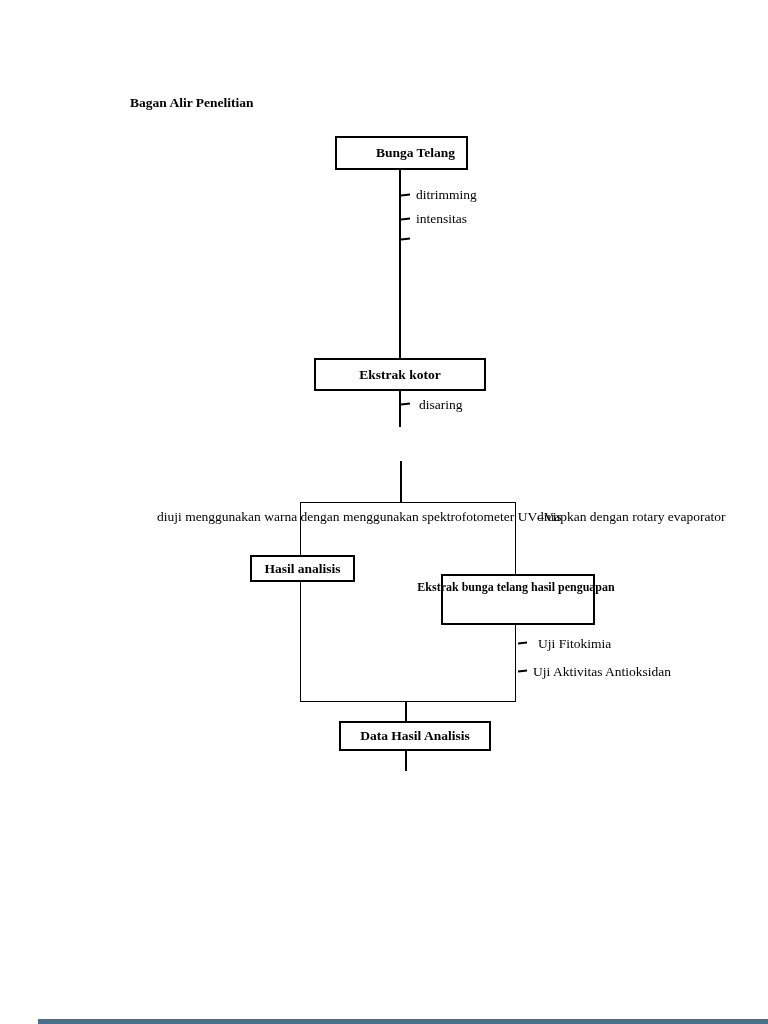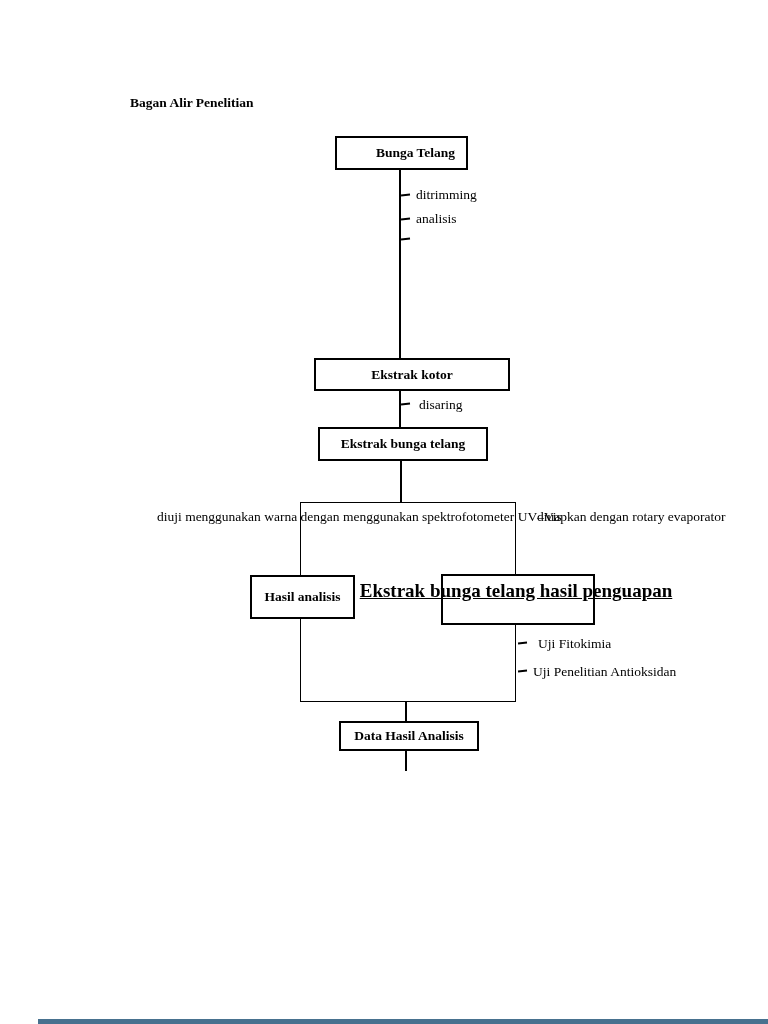--- a/index.html
+++ b/index.html
@@ -56,24 +56,23 @@
   }
   .branch-rect {
     position: absolute;
     box-sizing: border-box;
     border: 1px solid #000000;
     background: transparent;
   }
   .float-label {
     position: absolute;
     font-weight: bold;
-    font-size: 19px;
+    font-size: 12px;
     white-space: pre;
     transform: translateX(-50%);
-    text-decoration: underline;
   }
   .footer-strip {
     position: absolute;
     left: 0;
     bottom: 0;
     width: 768px;
     height: 5px;
   }
 </style>
 </head>
@@ -82,54 +81,53 @@
 <div class="page">
 
   <div class="abs heading" style="left:92px; top:95px;">Bagan Alir Penelitian</div>
 
   <div class="vline" style="left:361px; top:170px; height:188px;"></div>
 
   <div class="tick" style="left:363px; top:194px;"></div>
   <div class="step" style="left:378px; top:187px;">ditrimming</div>
 
   <div class="tick" style="left:363px; top:218px;"></div>
-  <div class="step" style="left:378px; top:211px;">analisis</div>
+  <div class="step" style="left:378px; top:211px;">intensitas</div>
 
   <div class="tick" style="left:363px; top:238px;"></div>
 
   <div class="vline" style="left:361px; top:391px; height:36px;"></div>
   <div class="tick" style="left:363px; top:403px;"></div>
   <div class="step" style="left:381px; top:397px;text-align:right;">disaring</div>
 
   <div class="vline" style="left:362px; top:461px; height:41px;"></div>
 
   <div class="branch-rect" style="left:262px; top:502px; width:216px; height:200px;"></div>
 
   <div class="step" style="left:119px; top:509px;">diuji menggunakan warna dengan menggunakan spektrofotometer UV–Vis</div>
   <div class="step" style="left:492px; top:509px;padding-left:7px;">diuapkan dengan rotary evaporator</div>
 
   <div class="node" style="left:297px; top:136px; width:133px; height:34px;padding-left:28px;">Bunga Telang</div>
 
-  <div class="node" style="left:276px; top:358px; width:196px; height:33px;font-family:Liberation Serif, serif;">Ekstrak kotor</div>
+  <div class="node" style="left:276px; top:358px; width:172px; height:33px;font-family:Liberation Serif, serif;">Ekstrak kotor</div>
 
-  <div class="node" style="left:280px; top:427px; width:170px; height:34px;">Ekstrak bunga telang</div>
 
-  <div class="node" style="left:212px; top:575px; width:105px; height:44px;">Hasil analisis</div>
+  <div class="node" style="left:212px; top:555px; width:105px; height:27px;">Hasil analisis</div>
 
   <div class="node" style="left:403px; top:574px; width:154px; height:51px;"></div>
   <div class="float-label" style="left:478px; top:580px;">Ekstrak bunga telang hasil penguapan</div>
 
   <div class="tick" style="left:480px; top:642px;"></div>
   <div class="step" style="left:500px; top:636px;">Uji Fitokimia</div>
 
   <div class="tick" style="left:480px; top:670px;"></div>
-  <div class="step" style="left:495px; top:664px;">Uji Penelitian Antioksidan</div>
+  <div class="step" style="left:495px; top:664px;">Uji Aktivitas Antioksidan</div>
 
   <div class="vline" style="left:367px; top:702px; height:20px;"></div>
 
-  <div class="node" style="left:301px; top:721px; width:140px; height:30px;">Data Hasil Analisis</div>
+  <div class="node" style="left:301px; top:721px; width:152px; height:30px;">Data Hasil Analisis</div>
 
   <div class="vline" style="left:367px; top:751px; height:20px;"></div>
 
 
   <div class="footer-strip" style="background: rgb(71, 113, 143);"></div>
 
 </div>
 
 </body></html>

